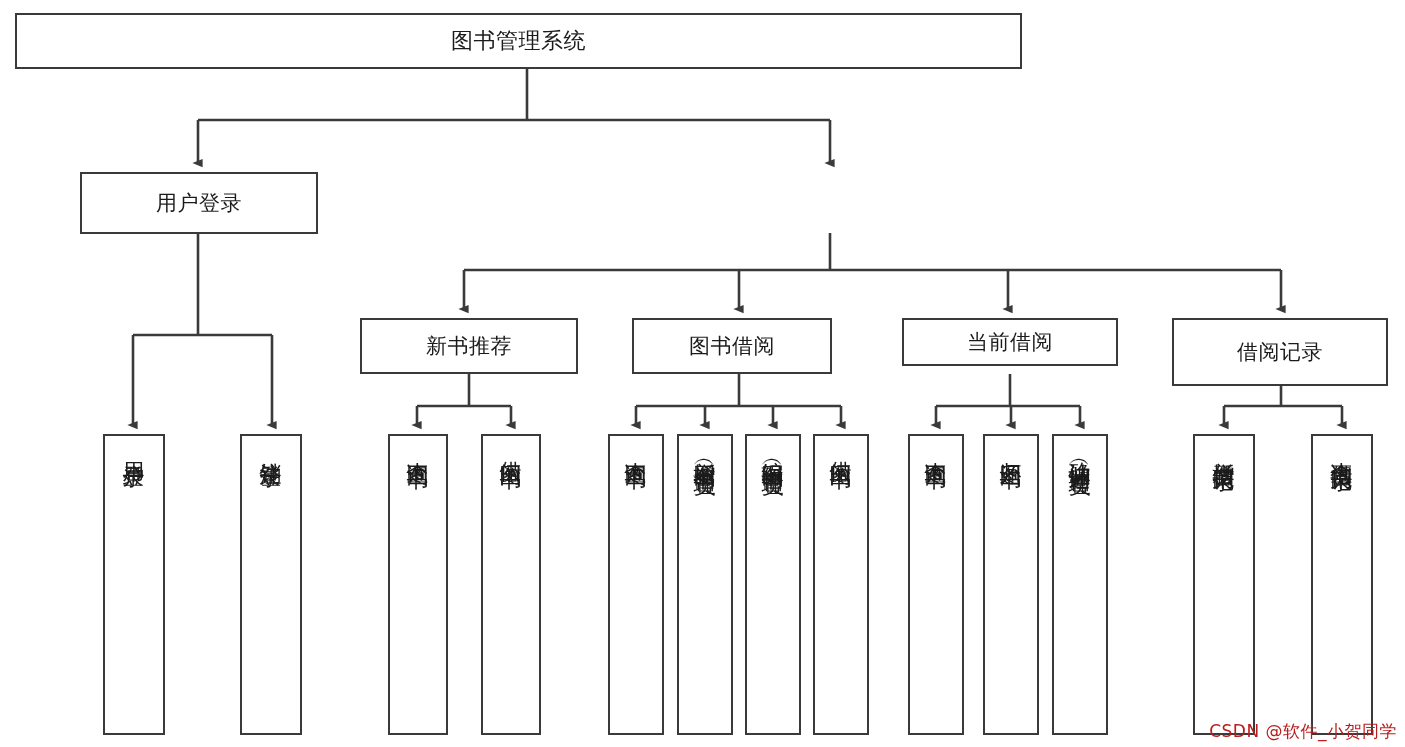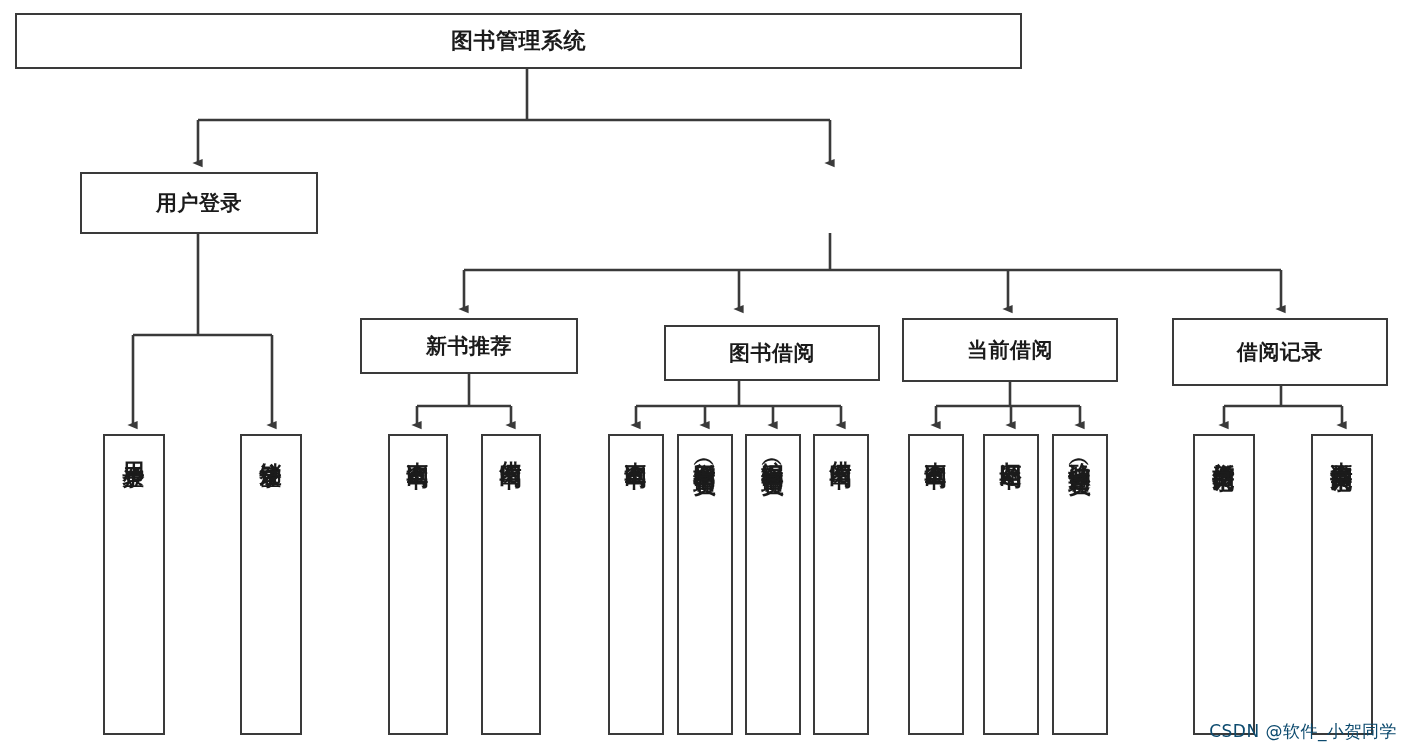--- a/index.html
+++ b/index.html
@@ -33,21 +33,20 @@
     align-items: center;
     justify-content: center;
     color: #1b1b1b;
     z-index: 2;
   }
   .node .lbl {
     display: block;
     text-align: center;
     line-height: 1.18;
     letter-spacing: 0.5px;
-    font-weight: bold;
   }
   
   .node.h .lbl {
     font-size: 21px;
     writing-mode: horizontal-tb;
   }
   .node.root .lbl {
     font-size: 22px;
   }
   
@@ -61,21 +60,21 @@
     font-size: 22px;
     letter-spacing: 2px;
     line-height: 1.05;
     white-space: nowrap;
   }
   #watermark {
     position: absolute;
     right: 8px;
     bottom: 4px;
     font-size: 17px;
-    color: #0c4a6e;
+    color: #b91c1c;
     letter-spacing: 0.5px;
     z-index: 5;
     font-family: "DejaVu Sans", "Liberation Sans", sans-serif;
     white-space: nowrap;
   }
 </style>
 </head>
 <body>
 
 <div id="canvas">
@@ -137,24 +136,24 @@
     <span class="lbl">图书管理系统</span>
   </div>
 
   <div class="node h" id="node-l1-0" style="left: 80px; top: 172px; width: 238px; height: 62px;">
     <span class="lbl">用户登录</span>
   </div>
 
   <div class="node h" id="node-l2-0" style="left: 360px; top: 318px; width: 218px; height: 56px;">
     <span class="lbl">新书推荐</span>
   </div>
-  <div class="node h" id="node-l2-1" style="left: 664px; top: 318px; width: 216px; height: 56px; margin-top: 7px;">
+  <div class="node h" id="node-l2-1" style="left: 632px; top: 318px; width: 200px; height: 56px;">
     <span class="lbl">图书借阅</span>
   </div>
-  <div class="node h" id="node-l2-2" style="left: 902px; top: 318px; width: 216px; height: 64px;">
+  <div class="node h" id="node-l2-2" style="left: 902px; top: 318px; width: 216px; height: 48px;">
     <span class="lbl">当前借阅</span>
   </div>
   <div class="node h" id="node-l2-3" style="left: 1172px; top: 318px; width: 216px; height: 68px;">
     <span class="lbl">借阅记录</span>
   </div>
 
   <div class="node v" id="node-leaf-0" style="left: 103px; top: 434px; width: 62px; height: 301px;">
     <span class="lbl">用户登录</span>
   </div>
   <div class="node v" id="node-leaf-1" style="left: 240px; top: 434px; width: 62px; height: 301px;">

